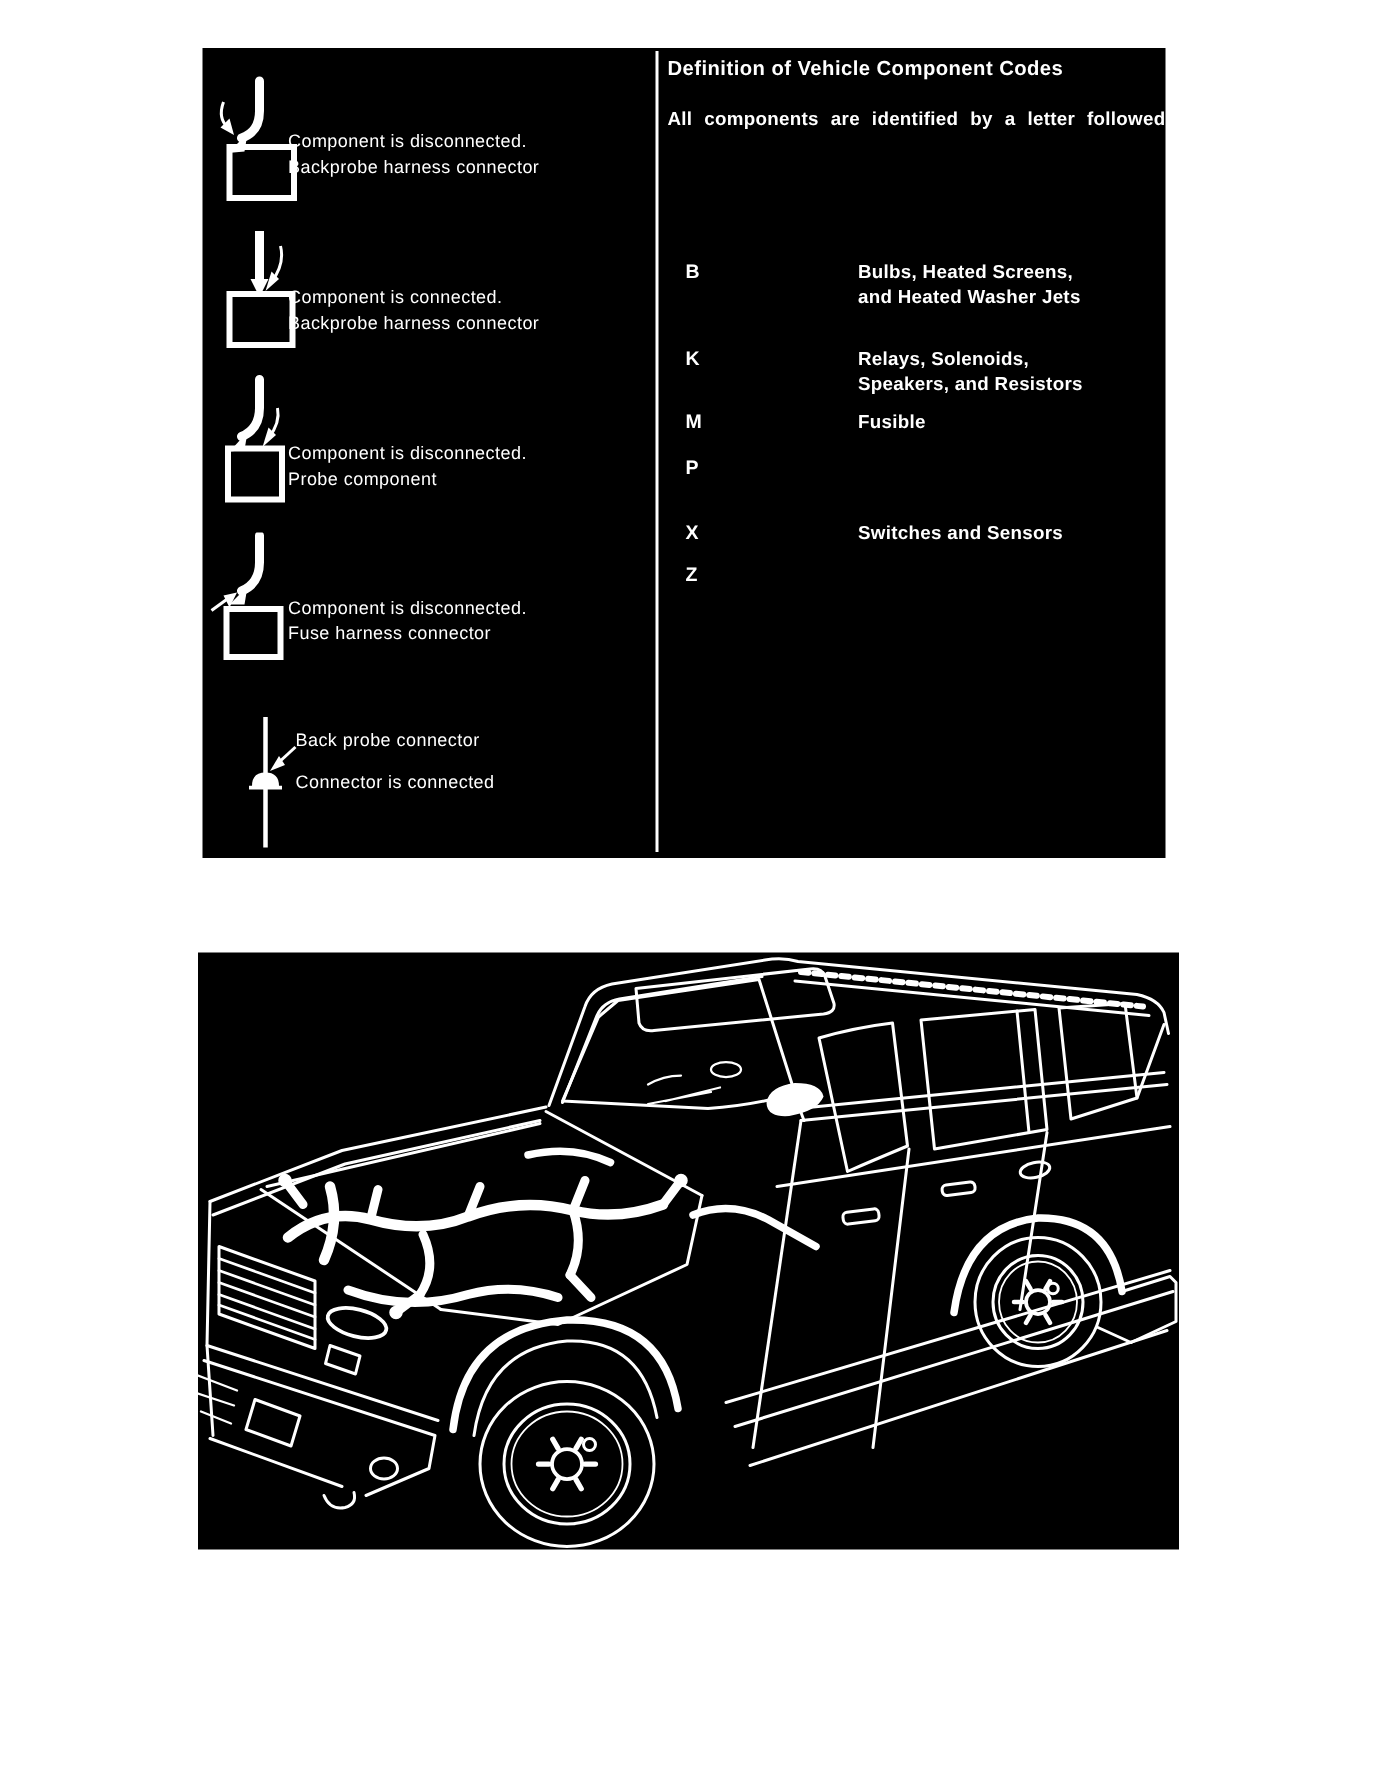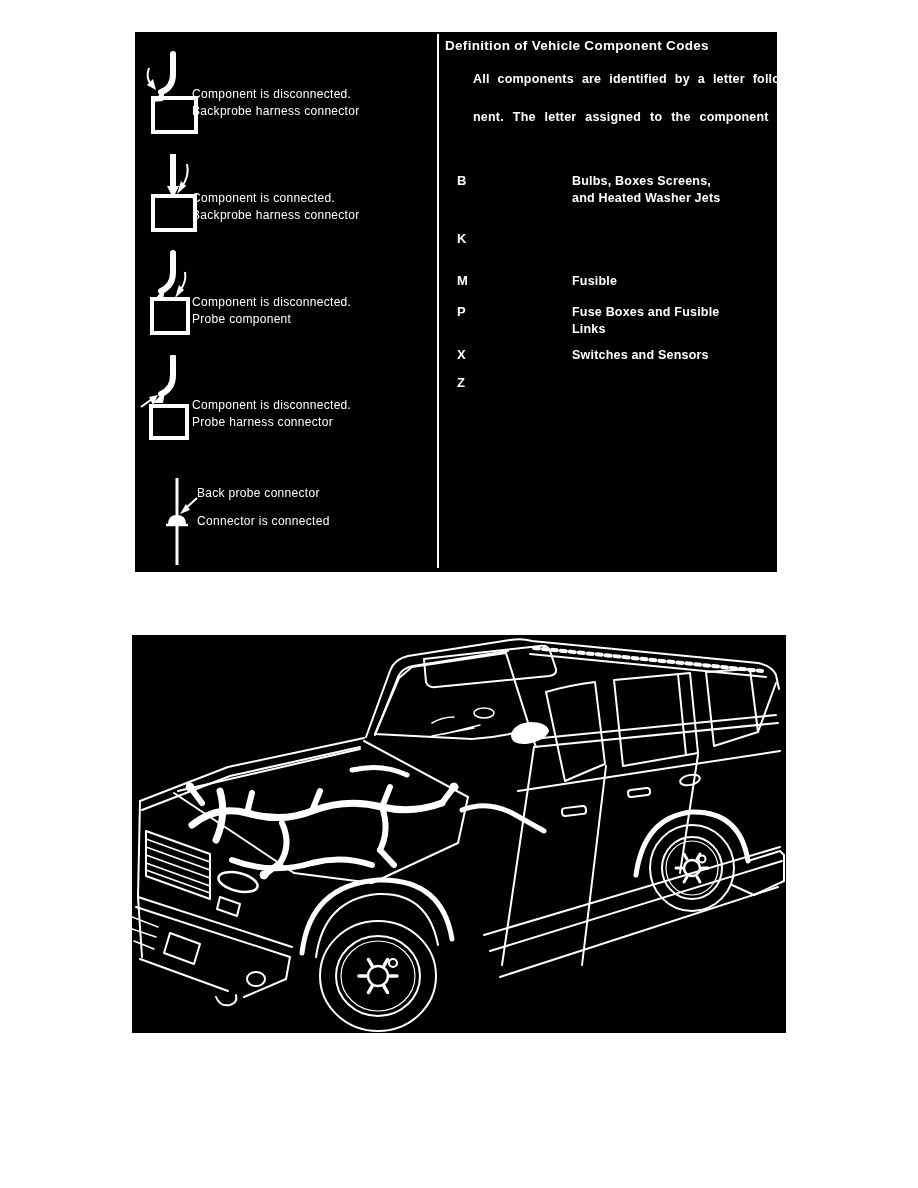--- a/index.html
+++ b/index.html
@@ -6,21 +6,21 @@
   #page{position:relative;width:918px;height:1188px;background:#ffffff;overflow:hidden;
         font-family:"Liberation Sans",sans-serif;}
   .panel{position:absolute;background:#000;color:#fff;}
   #legend-defs-panel{left:135px;top:32px;width:642px;height:540px;}
   #vehicle-panel{left:132px;top:635px;width:654px;height:398px;}
   .abs{position:absolute;}
   .cap{font-size:12px;font-weight:normal;letter-spacing:.3px;line-height:17px;white-space:nowrap;}
   .divider{position:absolute;left:302px;top:2px;width:2px;height:534px;background:#fff;}
   .title{font-size:13.5px;font-weight:bold;letter-spacing:.3px;white-space:nowrap;text-align:center;}
   .para-line{width:332px;font-size:12.5px;font-weight:bold;letter-spacing:.2px;height:19px;
-             text-align:justify;text-align-last:justify;white-space:normal;margin-left:28px;}
+             text-align:justify;text-align-last:justify;white-space:normal;}
   .para-line.last{text-align-last:left;}
   .code-letter{font-size:13px;font-weight:bold;}
   .code-desc{font-size:12.5px;font-weight:bold;letter-spacing:.2px;line-height:17px;white-space:nowrap;}
   svg{display:block;}
 </style>
 </head>
 <body>
 
 <div id="page">
 
@@ -66,56 +66,55 @@
 
     <svg class="abs" style="left:4px;top:323px" width="64" height="118" viewBox="0 0 64 118">
       <path d="M 34,2 L 34,20 Q 34,34 22,39" stroke="#fff" stroke-width="6" fill="none" stroke-linecap="round"></path>
       <polygon points="14,48 26,36 24,48" fill="#fff"></polygon>
       <path d="M 2,52 L 13,44" stroke="#fff" stroke-width="2" fill="none"></path>
       <polygon points="19,40 10,42 14,50" fill="#fff"></polygon>
       <rect x="12" y="51" width="36" height="32" stroke="#fff" stroke-width="4" fill="none"></rect>
     </svg>
     <div class="abs cap" style="left:57px;top:365px">
       <div>Component is disconnected.</div>
-      <div>Probe harness connector</div>
+      <div>Fuse harness connector</div>
     </div>
 
     <svg class="abs" style="left:28px;top:444px" width="64" height="94" viewBox="0 0 64 94">
       <path d="M 14,2 L 14,89" stroke="#fff" stroke-width="3" fill="none"></path>
       <path d="M 5,48 Q 5,39 14,39 Q 23,39 23,48 Z" fill="#fff"></path>
       <path d="M 3,49 L 25,49" stroke="#fff" stroke-width="2.5" fill="none"></path>
       <path d="M 34,22 L 22,33" stroke="#fff" stroke-width="2" fill="none"></path>
       <polygon points="17,38 27,34 23,28" fill="#fff"></polygon>
     </svg>
     <div class="abs cap" style="left:62px;top:453px">Back probe connector</div>
     <div class="abs cap" style="left:62px;top:481px">Connector is connected</div>
 
     <div class="abs title" style="left:310px;top:6px">Definition of Vehicle Component Codes</div>
 
     <div class="abs para-line" style="left:310px;top:40px">All components are identified by a letter followed</div>
-    <div class="abs para-line" style="left:310px;top:78px">nent. The letter assigned to the component indi-</div>
 
     <div class="abs code-letter" style="left:322px;top:141px">B</div>
     <div class="abs code-desc" style="left:437px;top:141px">
-      <div>Bulbs, Boxes Screens,</div>
+      <div>Bulbs, Heated Screens,</div>
       <div>and Heated Washer Jets</div>
     </div>
 
     <div class="abs code-letter" style="left:322px;top:199px">K</div>
+    <div class="abs code-desc" style="left:437px;top:199px">
+      <div>Relays, Solenoids,</div>
+      <div>Speakers, and Resistors</div>
+    </div>
 
     <div class="abs code-letter" style="left:322px;top:241px">M</div>
     <div class="abs code-desc" style="left:437px;top:241px">
       <div>Fusible</div>
     </div>
 
     <div class="abs code-letter" style="left:322px;top:272px">P</div>
-    <div class="abs code-desc" style="left:437px;top:272px">
-      <div>Fuse Boxes and Fusible</div>
-      <div>Links</div>
-    </div>
 
     <div class="abs code-letter" style="left:322px;top:315px">X</div>
     <div class="abs code-desc" style="left:437px;top:315px">
       <div>Switches and Sensors</div>
     </div>
 
     <div class="abs code-letter" style="left:322px;top:343px">Z</div>
   </div>
 
   <div id="vehicle-panel" class="panel">

